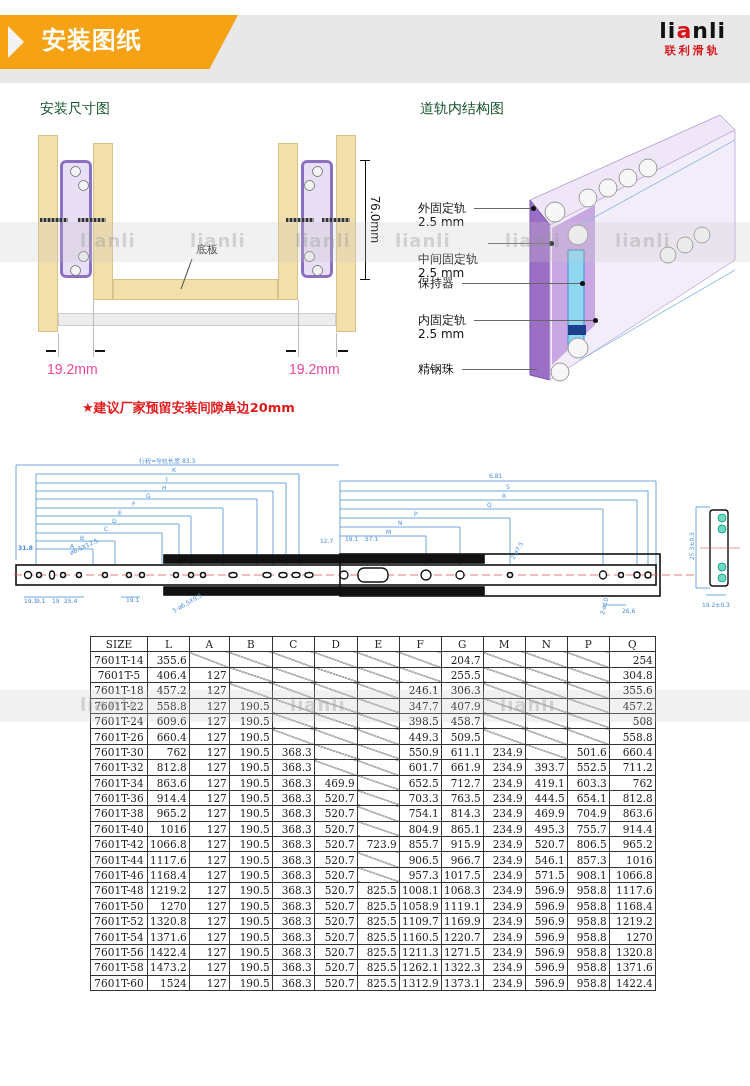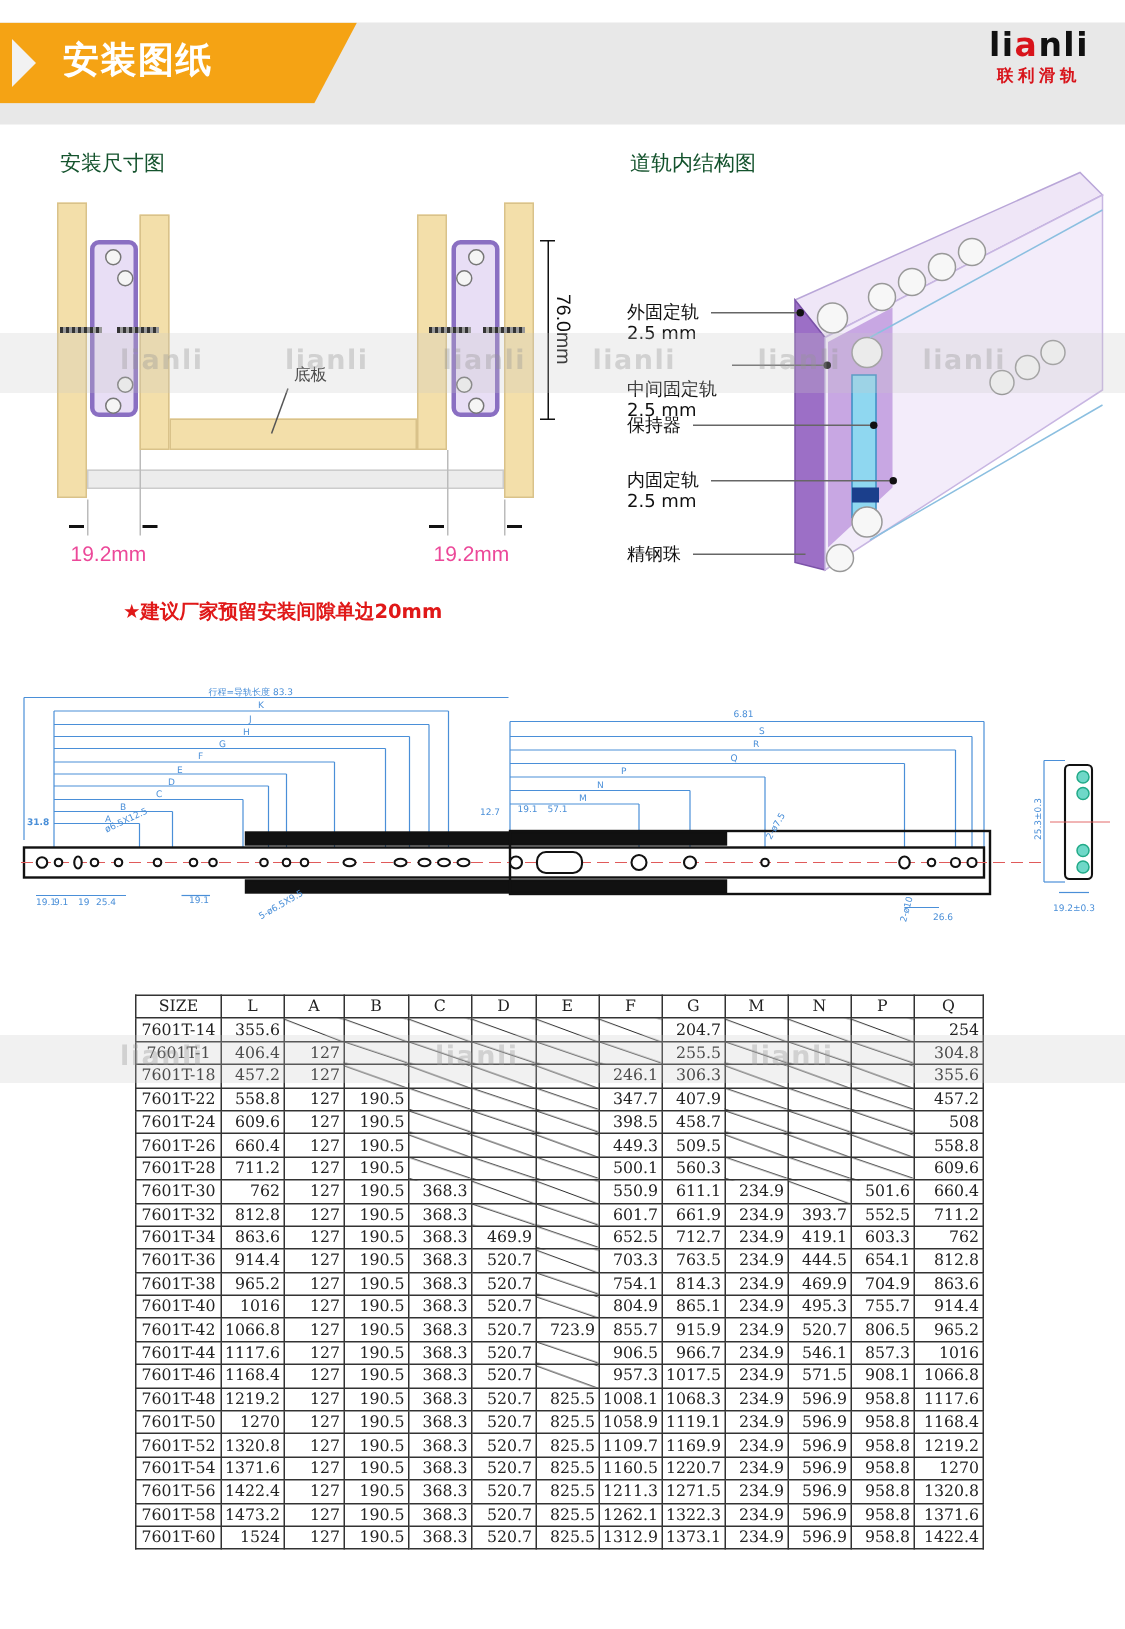--- a/index.html
+++ b/index.html
@@ -38,21 +38,21 @@
   .struct-dot { position: absolute; width: 5px; height: 5px; border-radius: 50%; background: #111; }
 
   
   .watermark { position: absolute; left: 0; width: 750px; height: 40px; background: rgba(200,200,200,0.25); }
   .wm-text { position: absolute; font-size: 18px; font-weight: bold; color: rgba(150,150,150,0.35); letter-spacing: 1px; }
 
   
   .tech { position: absolute; left: 14px; top: 455px; width: 736px; height: 165px; }
 
   
-  table.spec { position: absolute; left: 90px; top: 663px; border-collapse: collapse; font-family: "DejaVu Serif", serif; font-size: 10.5px; color: #222; }
+  table.spec { position: absolute; left: 90px; top: 636px; border-collapse: collapse; font-family: "DejaVu Serif", serif; font-size: 10.5px; color: #222; }
   table.spec th, table.spec td { border: 1px solid #333; height: 15.4px; text-align: center; padding: 0 2px; font-weight: normal; white-space: nowrap; }
   table.spec td.na { background: linear-gradient(to top right, transparent calc(50% - 0.6px), #222 50%, transparent calc(50% + 0.6px)); }
   table.spec td.r { text-align: right; }
 </style>
 </head>
 <body>
 
 <div class="banner">
   <div class="banner-orange"></div>
   <div class="banner-arrow"></div>
@@ -337,21 +337,21 @@
         <td class="na"></td>
         <td class="na"></td>
         <td class="na"></td>
         <td class="r">204.7</td>
         <td class="na"></td>
         <td class="na"></td>
         <td class="na"></td>
         <td class="r">254</td>
       </tr>
       <tr>
-        <td>7601T-1</td>
+        <td>7601T-5</td>
         <td class="r">406.4</td>
         <td class="r">127</td>
         <td class="na"></td>
         <td class="na"></td>
         <td class="na"></td>
         <td class="na"></td>
         <td class="na"></td>
         <td class="r">255.5</td>
         <td class="na"></td>
         <td class="na"></td>
@@ -410,35 +410,20 @@
         <td class="r">190.5</td>
         <td class="na"></td>
         <td class="na"></td>
         <td class="na"></td>
         <td class="r">449.3</td>
         <td class="r">509.5</td>
         <td class="na"></td>
         <td class="na"></td>
         <td class="na"></td>
         <td class="r">558.8</td>
-      </tr>
-      <tr>
-        <td>7601T-28</td>
-        <td class="r">711.2</td>
-        <td class="r">127</td>
-        <td class="r">190.5</td>
-        <td class="na"></td>
-        <td class="na"></td>
-        <td class="na"></td>
-        <td class="r">500.1</td>
-        <td class="r">560.3</td>
-        <td class="na"></td>
-        <td class="na"></td>
-        <td class="na"></td>
-        <td class="r">609.6</td>
       </tr>
       <tr>
         <td>7601T-30</td>
         <td class="r">762</td>
         <td class="r">127</td>
         <td class="r">190.5</td>
         <td class="r">368.3</td>
         <td class="na"></td>
         <td class="na"></td>
         <td class="r">550.9</td>

